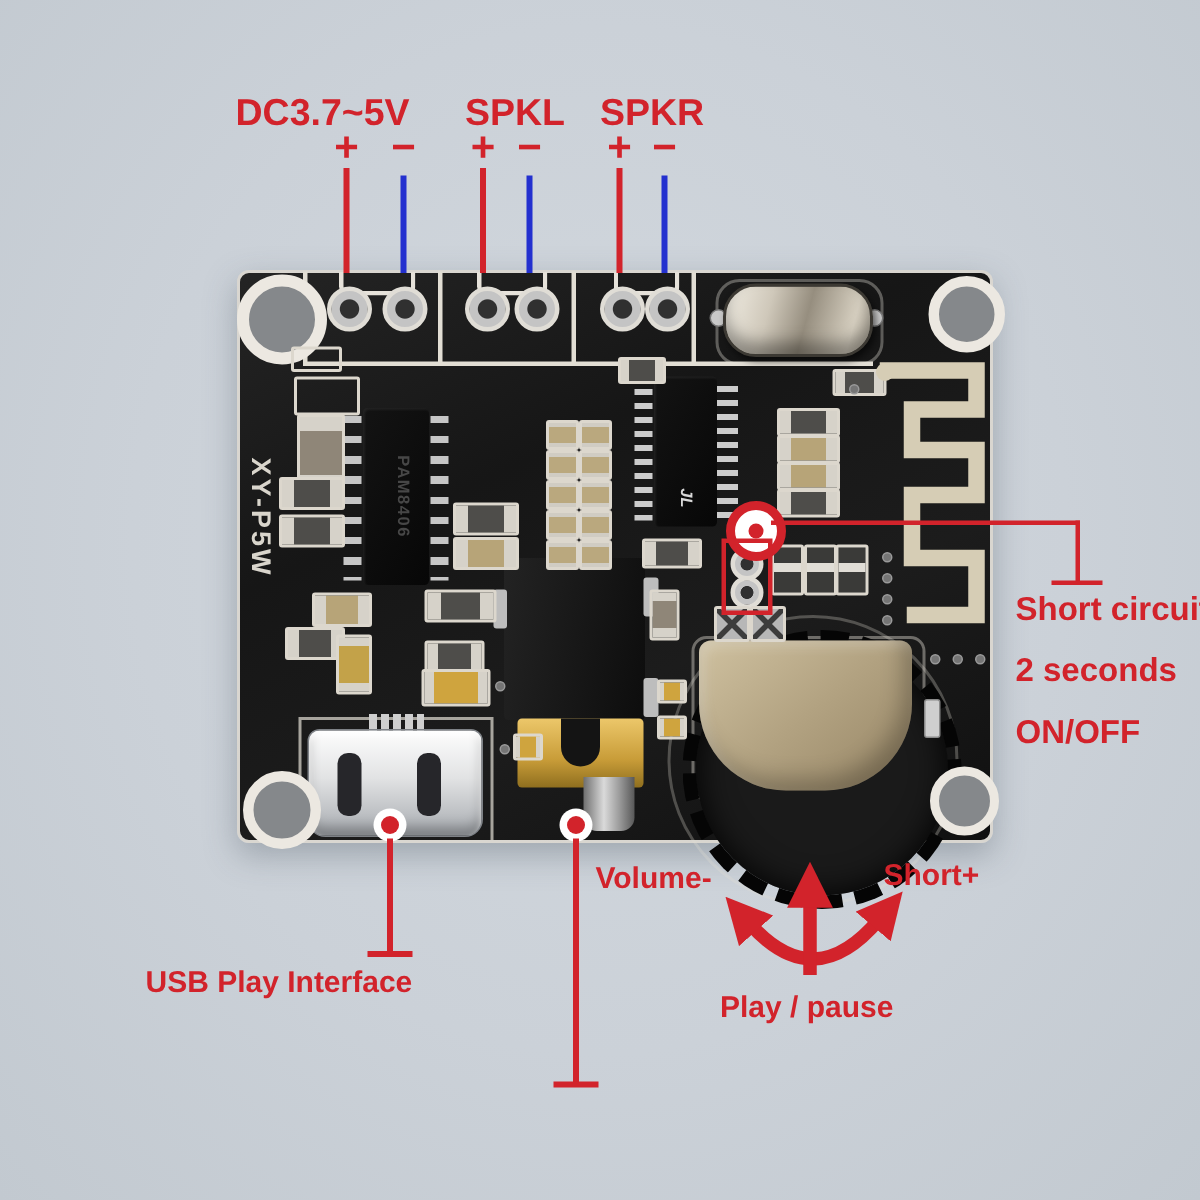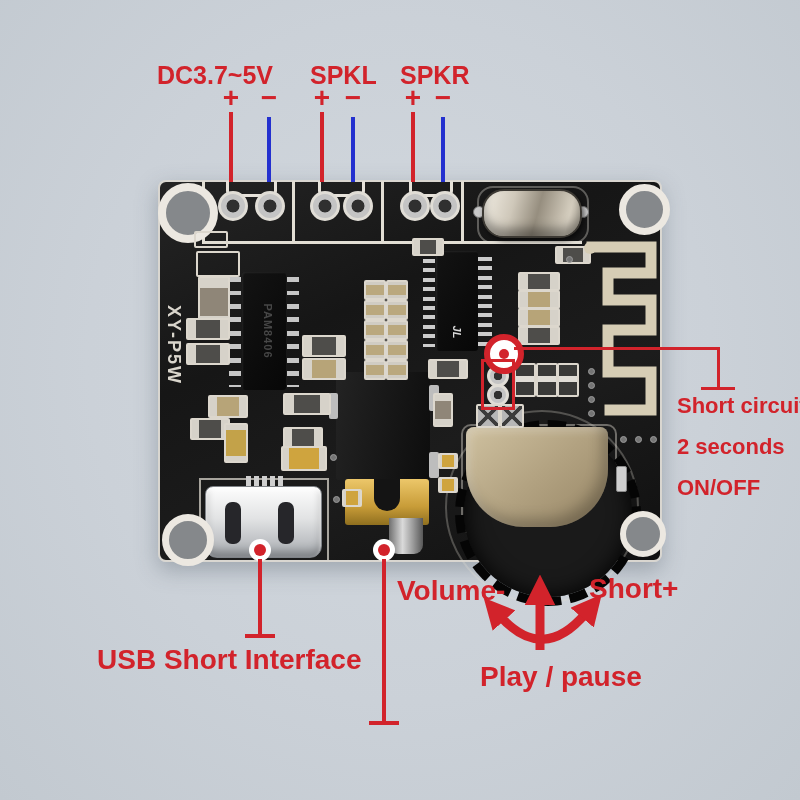--- a/index.html
+++ b/index.html
@@ -2,21 +2,21 @@
 <html><head>
 <meta charset="utf-8">
 <style>
   html,body{margin:0;padding:0;background:#ccd2d8;}
   .scene{position:relative;width:800px;height:800px;overflow:hidden;
     background:radial-gradient(ellipse at 50% 45%, #d2d8de 0%, #cbd1d8 55%, #c2c9d0 100%);
     font-family:"Liberation Sans", sans-serif;}
   .abs{position:absolute;box-sizing:border-box;}
   
   .red-label{position:absolute;color:#d2232b;font-weight:bold;font-size:25px;letter-spacing:0px;white-space:nowrap;}
-  .red-label.small{font-size:28px;}
+  .red-label.small{font-size:20px;}
   .sym{position:absolute;color:#d2232b;font-weight:bold;font-size:28px;width:30px;text-align:center;line-height:1;}
   .vline{position:absolute;width:4px;}
   .vline.red{background:#d2232b;}
   .vline.blue{background:#2330cf;}
   .leader{position:absolute;background:#d2232b;}
   .note-line{color:#d2232b;font-weight:bold;font-size:22px;line-height:41px;white-space:nowrap;}
   
   .marker-ring{position:absolute;border-radius:50%;background:#ffffff;display:flex;align-items:center;justify-content:center;}
   .marker-ring .dot{border-radius:50%;background:#d2232b;}
   .big-ring{width:28px;height:28px;border:6px solid #d2232b;}
@@ -248,21 +248,21 @@
     <div class="note-line">Short circuit</div>
     <div class="note-line">2 seconds</div>
     <div class="note-line">ON/OFF</div>
   </div>
 
   <div class="marker-ring sm-ring z10" style="left:249px;top:539px;">
       <div class="dot"></div>
     </div>
   <div class="leader z10" style="left:258px;top:559px;width:4px;height:77px;"></div>
   <div class="leader z10" style="left:245px;top:634px;width:30px;height:4px;"></div>
-  <div class="red-label small z10" style="left:97px;top:644px;">USB Short Interface</div>
+  <div class="red-label small z10" style="left:97px;top:644px;">USB Play Interface</div>
 
   <div class="marker-ring sm-ring z10" style="left:373px;top:539px;">
       <div class="dot"></div>
     </div>
   <div class="leader z10" style="left:382px;top:559px;width:4px;height:164px;"></div>
   <div class="leader z10" style="left:369px;top:721px;width:30px;height:4px;"></div>
 
   <div class="red-label small z10" style="left:397px;top:575px;">Volume-</div>
   <div class="red-label small z10" style="left:589px;top:573px;">Short+</div>
   <div class="red-label small z10" style="left:480px;top:661px;">Play / pause</div>

